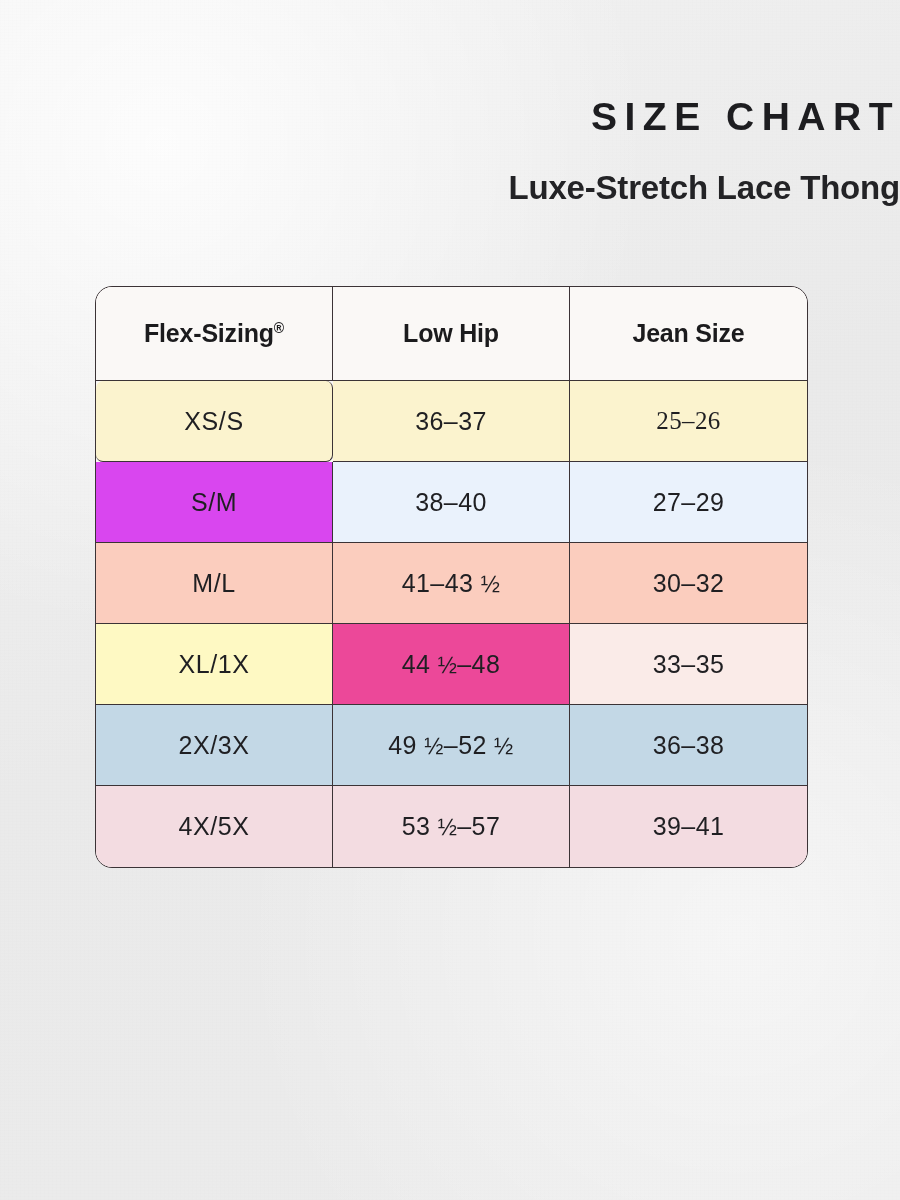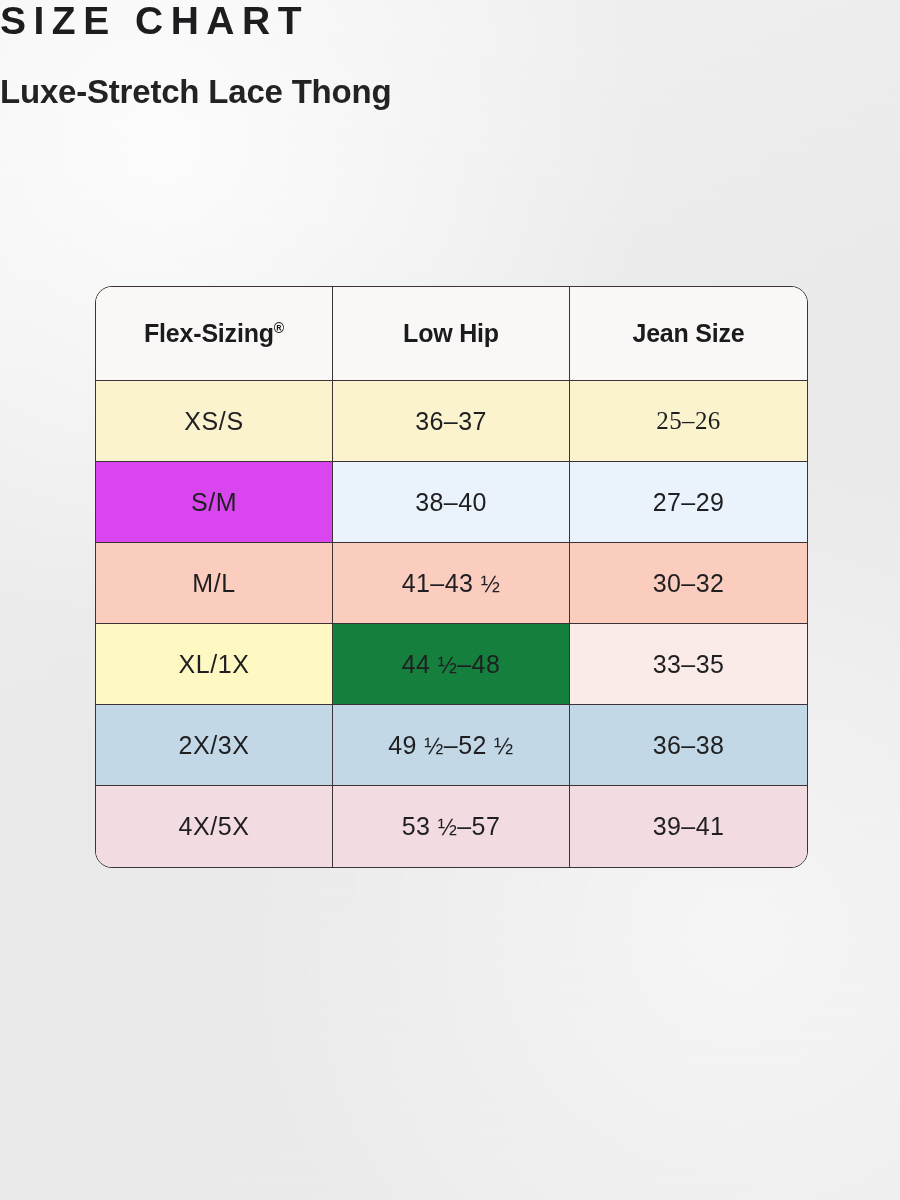--- a/index.html
+++ b/index.html
@@ -36,21 +36,22 @@
   }
 
   .page {
     position: relative;
     width: 900px;
     height: 1200px;
     z-index: 1;
   }
 
   .header-block {
-    text-align: left;
+    padding-top: 96px;
+    text-align: right;
   }
 
   .chart-title {
     font-size: 39px;
     font-weight: 700;
     letter-spacing: 7.5px;
     color: #1d1d20;
     line-height: 1.1;
   }
 
@@ -156,37 +157,37 @@
       </colgroup>
       <thead>
         <tr>
           <th><span>Flex-Sizing</span><span class="reg">®</span></th>
           <th>Low Hip</th>
           <th>Jean Size</th>
         </tr>
       </thead>
       <tbody>
         <tr>
-          <td class="size-label" style="background: rgb(251, 243, 206);">XS/S</td>
+          <td class="size-label" style="background: rgb(251, 243, 206); border-radius: 7px;">XS/S</td>
           <td style="background: rgb(251, 243, 206);">36–37</td>
           <td style="background: rgb(251, 243, 206); font-family: Liberation Serif, serif;">25–26</td>
         </tr>
         <tr>
           <td class="size-label" style="background: #d946ef;">S/M</td>
           <td style="background: rgb(234, 242, 252);">38–40</td>
           <td style="background: rgb(234, 242, 252);">27–29</td>
         </tr>
         <tr>
           <td class="size-label" style="background: rgb(251, 205, 190);">M/L</td>
           <td style="background: rgb(251, 205, 190);">41–43 <span class="frac">½</span></td>
           <td style="background: rgb(251, 205, 190);">30–32</td>
         </tr>
         <tr>
           <td class="size-label" style="background: #fef9c3;">XL/1X</td>
-          <td style="background: #15803d;">44 <span class="frac">½</span>–48</td>
+          <td style="background: #ec4899;">44 <span class="frac">½</span>–48</td>
           <td style="background: rgb(250, 235, 232);">33–35</td>
         </tr>
         <tr>
           <td class="size-label" style="background: rgb(195, 216, 230);">2X/3X</td>
           <td style="background: rgb(195, 216, 230);">49 <span class="frac">½</span>–52 <span class="frac">½</span></td>
           <td style="background: rgb(195, 216, 230);">36–38</td>
         </tr>
         <tr>
           <td class="size-label" style="background: rgb(243, 220, 225);">4X/5X</td>
           <td style="background: rgb(243, 220, 225);">53 <span class="frac">½</span>–57</td>

